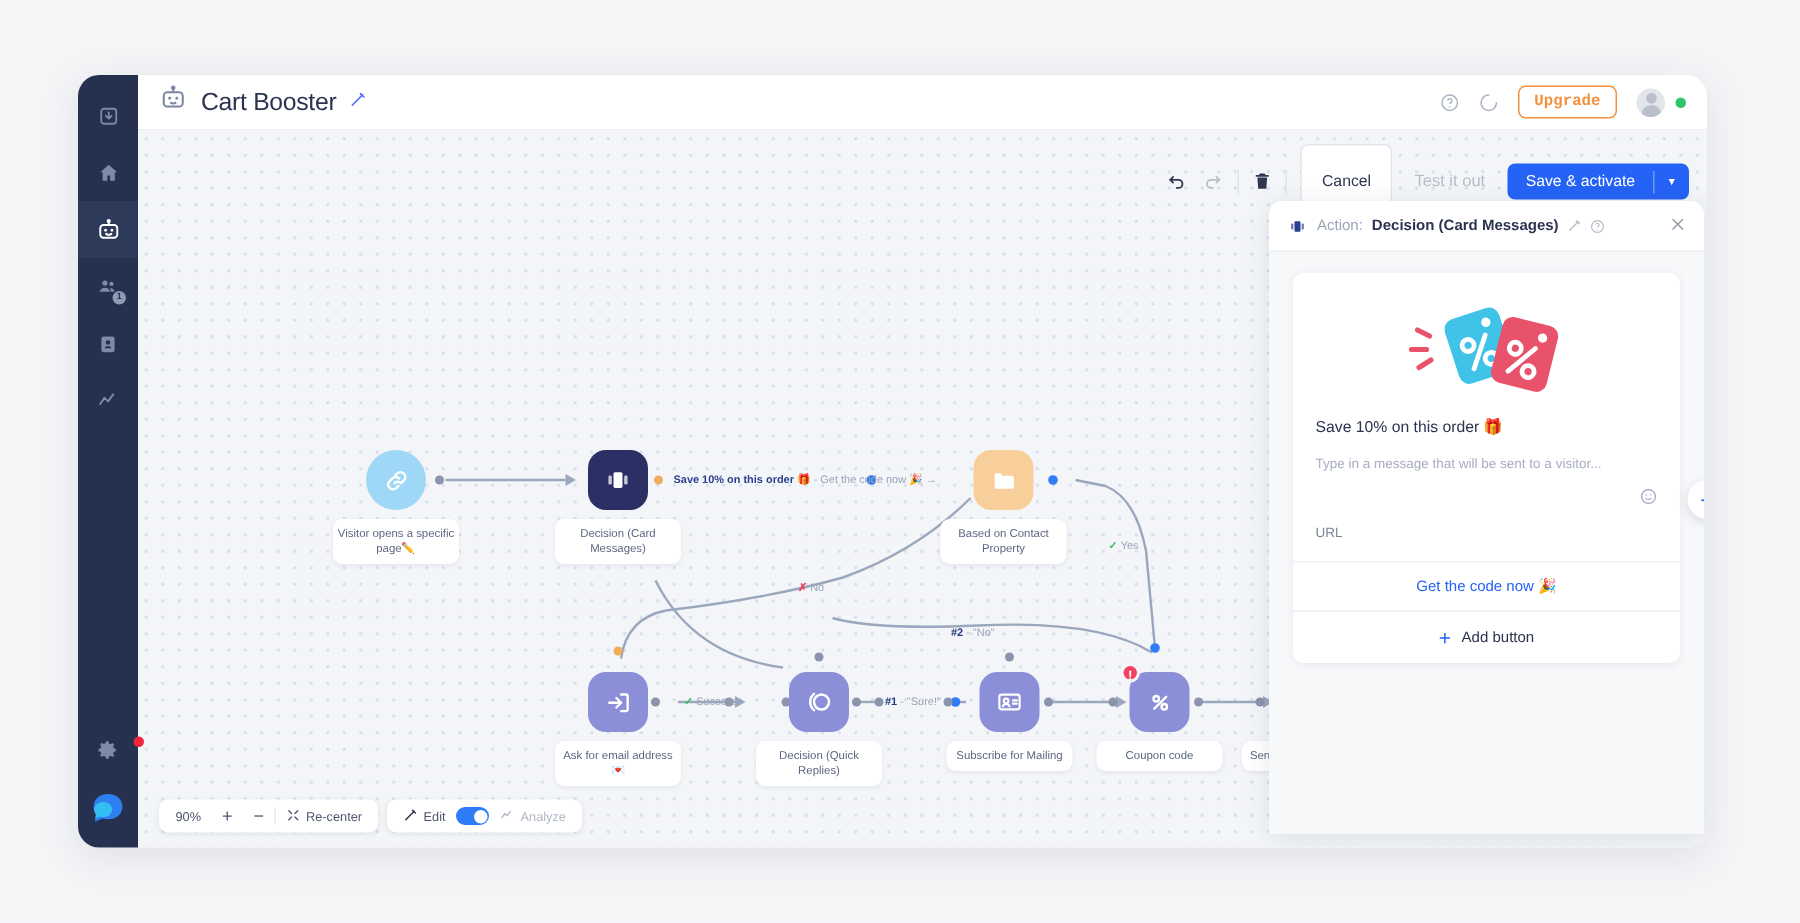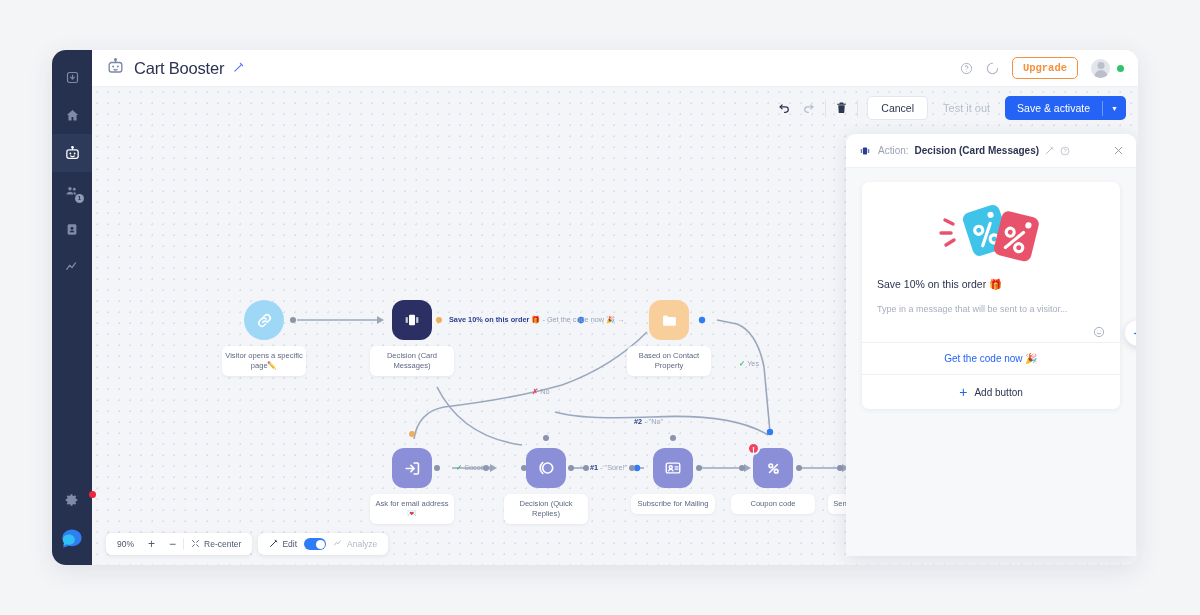--- a/index.html
+++ b/index.html
@@ -106,21 +106,21 @@
   .toolbar {
     position: absolute; right: 12px; top: 9px;
     display: flex; align-items: center; gap: 9px;
     z-index: 4;
   }
   .tb-ic { color: #2e3650; display: flex; align-items: center; cursor: pointer; }
   .tb-ic.dim { color: #b7bdca; }
   .tb-sep { width: 1px; height: 17px; background: #dfe3ea; }
   .btn-cancel {
     background: #fff; border: 1px solid #e2e6ed; border-radius: 5px;
-    font-size: 10.5px; color: #2e3650; padding: 5px 13px; cursor: pointer;
+    font-size: 10.5px; color: #2e3650; padding: 18px 13px; cursor: pointer;
   }
   .btn-test {
     font-size: 11px; color: #b7bdca; padding: 5px 6px; cursor: default;
   }
   .btn-save {
     display: flex; align-items: center;
     background: #2563f6; border-radius: 5px; overflow: hidden; cursor: pointer;
   }
   .btn-save .lbl { font-size: 10.5px; color: #fff; padding: 6px 12px; font-weight: 500; }
   .btn-save .divd { width: 1px; height: 15px; background: rgba(255,255,255,.35); }
@@ -605,20 +605,21 @@
             <div class="emoji-row">
               <span>
                 <svg width="12" height="12" viewBox="0 0 24 24" fill="none" stroke="#9aa3b7" stroke-width="1.7">
                     <circle cx="12" cy="12" r="9.2"></circle>
                     <circle cx="9" cy="10" r=".9" fill="#9aa3b7" stroke="none"></circle>
                     <circle cx="15" cy="10" r=".9" fill="#9aa3b7" stroke="none"></circle>
                     <path d="M8.5 14.5c1.8 1.6 5.2 1.6 7 0" stroke-linecap="round"></path>
                   </svg>
               </span>
             </div>
+            <div class="url-row">URL</div>
             <div class="card-btn">Get the code now 🎉</div>
             <div class="card-btn addb">
               <span class="plus-blue">+</span>
               <span>Add button</span>
             </div>
           </div>
         </div>
 
       </div>
 

